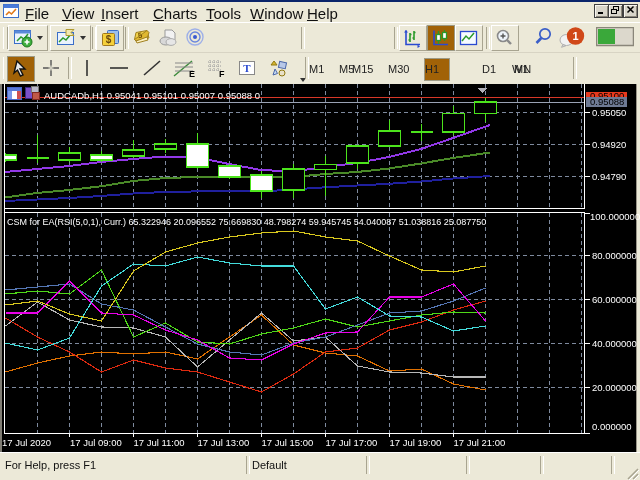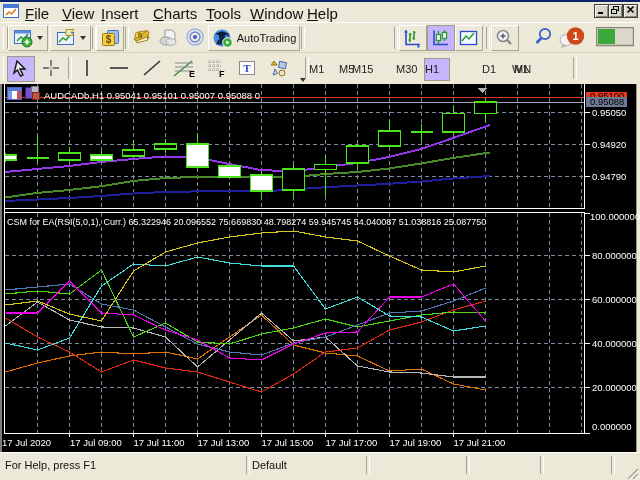--- a/index.html
+++ b/index.html
@@ -5,21 +5,21 @@
 .titletop{position:absolute;left:0;top:0;width:640px;height:2px;background:#0a246a;}
 .menubar{position:absolute;left:0;top:2px;width:640px;height:20px;background:#ece9d8;}
 .menuitem{position:absolute;top:3px;font-size:15px;color:#111;text-align:right;}
 .menuitem u{text-decoration:underline;}
 .mdibtn{position:absolute;top:2px;width:13px;height:12px;background:#d8d5ca;border:1px solid #404040;box-shadow:inset 1px 1px 0 #f8f6f0, inset -1px -1px 0 #8a867a;font-size:9px;line-height:10px;text-align:center;color:#000;}
 .tb1{position:absolute;left:0;top:22px;width:640px;height:30px;background:#ece9d8;border-top:1px solid #fff;}
 .tb2{position:absolute;left:0;top:52px;width:640px;height:30px;background:#ece9d8;border-top:1px solid #d8d4c4;}
 .handle{position:absolute;width:3px;height:22px;border-left:1px solid #fff;border-right:1px solid #a8a490;top:4px;}
 .sep{position:absolute;width:2px;height:22px;border-left:1px solid #a8a490;border-right:1px solid #fff;top:4px;}
 .tbtn{position:absolute;display:flex;align-items:center;justify-content:center;}
-.pressed{background:#c4b5fd;border:1px solid #9d9a85;}
+.pressed{background:#a16207;border:1px solid #9d9a85;}
 .raised{border:1px solid #fff;border-right-color:#a8a490;border-bottom-color:#a8a490;}
 .lbl{font-size:11px;color:#111;white-space:nowrap;}
 .dropar{display:inline-block;width:0;height:0;border-left:3px solid transparent;border-right:3px solid transparent;border-top:4px solid #333;margin-left:4px;}
 .tf{position:absolute;top:5px;height:22px;line-height:22px;text-align:left;font-size:11px;color:#222;}
 .statusbar{position:absolute;left:0;top:452px;width:640px;height:28px;background:#ece9d8;border-top:1px solid #fff;font-size:11px;color:#111;}
 .spanel{position:absolute;top:2px;height:22px;line-height:20px;}
 .sdiv{position:absolute;top:3px;width:2px;height:18px;border-left:1px solid #a8a490;border-right:1px solid #fff;}
 </style></head><body>
 <div class="titletop"></div>
 <div class="menubar">
@@ -92,32 +92,20 @@
         <ellipse cx="13" cy="15" rx="5" ry="3.4" fill="#e6e6e6" stroke="#aaa"></ellipse>
       </svg>
     </div>
 <div class="tbtn" style="left:183px;top:2px;width:24px;height:24px">
       <svg width="20" height="20" viewBox="0 0 20 20" style="">
         <circle cx="10" cy="10" r="2" fill="#3a5ad0"></circle>
         <circle cx="10" cy="10" r="5" fill="none" stroke="#6a86dd" stroke-width="1.4"></circle>
         <circle cx="10" cy="10" r="8" fill="none" stroke="#9eb0e8" stroke-width="1.4"></circle>
       </svg>
     </div>
-<div class="tbtn raised" style="left:208px;top:2px;width:90px;height:24px">
-      <svg width="22" height="20" viewBox="0 0 22 20" style="">
-        <circle cx="10" cy="10" r="8.5" fill="#4a8ae0"></circle>
-        <circle cx="10" cy="9" r="3.2" fill="#0e2c50"></circle>
-        <path d="M4.5 16.5c0-4 2.5-5.5 5.5-5.5s5.5 1.5 5.5 5.5z" fill="#0e2c50"></path>
-        <path d="M3 5.8 10 3.2l7 2.6-7 2.6z" fill="#091e3a"></path>
-        <path d="M16 6v3" stroke="#091e3a" stroke-width="1"></path>
-        <circle cx="15.5" cy="14.5" r="4.8" fill="#3aaa3a" stroke="#fff"></circle>
-        <path d="M14.2 12.4v4.2l3.4-2.1z" fill="#fff"></path>
-      </svg>
-      <span class="lbl">&nbsp;AutoTrading</span>
-    </div>
 <div class="sep" style="left:301px"></div>
 <div class="sep" style="left:394px"></div>
 <div class="tbtn raised" style="left:399px;top:2px;width:26px;height:24px">
       <svg width="22" height="20" viewBox="0 0 22 20" style="">
         <path d="M4 2.5V16.5H18" stroke="#2a4ad0" stroke-width="1.6" fill="none"></path>
         <path d="M2 4.5 4 2l2 2.5zM15.5 16.5 18 18.5 15.5 20z" fill="#2a4ad0"></path>
         <path d="M8 5v9M6.5 12h1.5M8 6.5h1.5M12 3v9M10.5 10h1.5M12 4.5h1.5" stroke="#2a9a2a" stroke-width="1.6"></path>
       </svg>
     </div>
 <div class="tbtn pressed" style="left:427px;top:2px;width:26px;height:24px">
@@ -218,21 +206,21 @@
         <rect x="12" y="5" width="7" height="6" fill="#b8c8e8" stroke="#4a66a8" transform="rotate(12 15 8)"></rect>
         <path d="M8 12l2.5 4.5L6 18z" fill="#c8dff5" stroke="#4a66a8"></path>
         <circle cx="15" cy="16" r="3" fill="#e8e0c8" stroke="#907810"></circle>
       </svg>
     </div>
 <div style="position:absolute;left:296px;top:15px"><span class="dropar"></span></div>
 <div class="sep" style="left:305px"></div>
 <div class="tf" style="left:309px;width:22px">M1</div>
 <div class="tf" style="left:339px;width:22px">M5</div>
 <div class="tf" style="left:352px;width:26px">M15</div>
-<div class="tf" style="left:396px;width:26px">M30</div>
+<div class="tf" style="left:388px;width:26px">M30</div>
 <div class="tf" style="left:432px;width:22px">H4</div>
 <div class="tf" style="left:482px;width:22px">D1</div>
 <div class="tf" style="left:512px;width:24px">W1</div>
 <div class="tf" style="left:514px;width:24px">MN</div>
 <div class="tf pressed" style="left:424px;width:24px;top:5px;height:21px;line-height:21px">H1</div>
 <div class="sep" style="left:573px"></div>
 </div>
 <svg width="640" height="368" viewBox="0 84 640 368" shape-rendering="crispEdges" style="position:absolute;left:0;top:84px">
 <rect x="0" y="84" width="640" height="368" fill="#000"></rect>
 <rect x="0" y="84" width="2" height="368" fill="#7f7c73"></rect>

